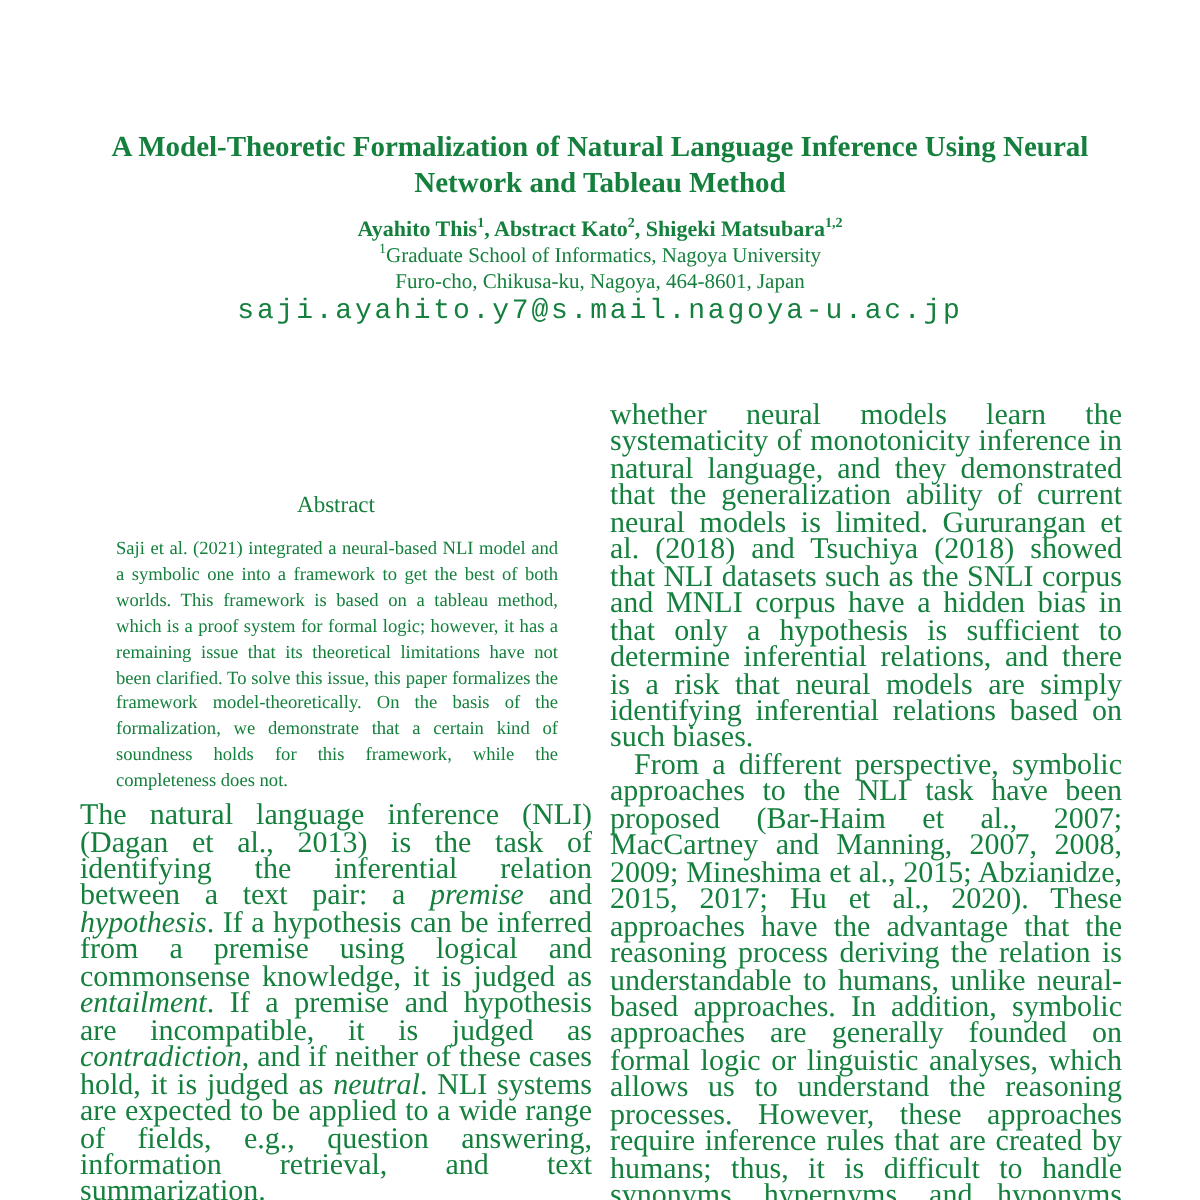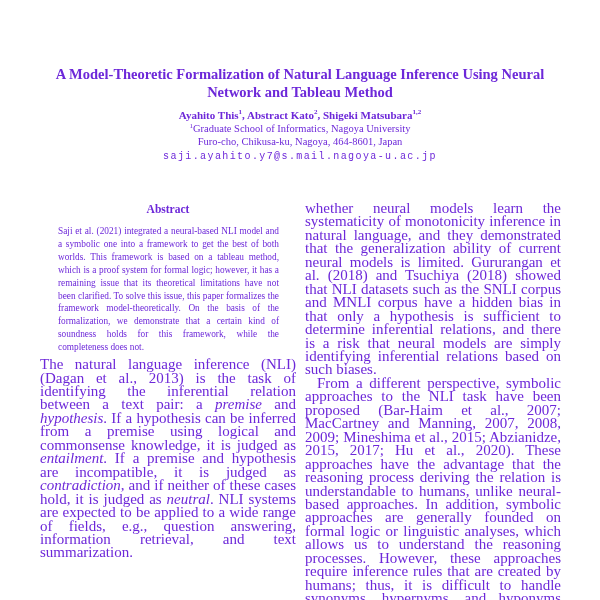--- a/index.html
+++ b/index.html
@@ -5,21 +5,21 @@
   html, body {
     margin: 0;
     padding: 0;
     background: #ffffff;
   }
   .page {
     position: relative;
     width: 600px;
     height: 600px;
     background: #ffffff;
-    color: #6d28d9;
+    color: #15803d;
     font-family: "Liberation Serif", serif;
     overflow: hidden;
   }
   
   .header {
     position: absolute;
     top: 66px;
     left: 0;
     right: 0;
     text-align: center;
@@ -41,37 +41,38 @@
     font-size: 7px;
     line-height: 0;
   }
   .affil, .address {
     font-size: 10.5px;
     line-height: 13px;
   }
   .email {
     margin-top: 2px;
     font-family: "Liberation Mono", monospace;
-    font-size: 10px;
+    font-size: 14px;
     letter-spacing: 1.4px;
     line-height: 13px;
   }
   
   .col {
     position: absolute;
     top: 202px;
     width: 256px;
   }
   .col-left  { left: 40px;  }
   .col-right { left: 305px; }
   .abs-heading {
     text-align: center;
     font-size: 11.5px;
-    font-weight: bold;
+    font-weight: normal;
     line-height: 14px;
+    margin-top: 44px;
   }
   .abs-text {
     margin: 9px 17px 0 18px;
     font-size: 9.3px;
     line-height: 12.9px;
     text-align: justify;
   }
   .sec-heading {
     margin-top: 11px;
     padding-left: 14px;

